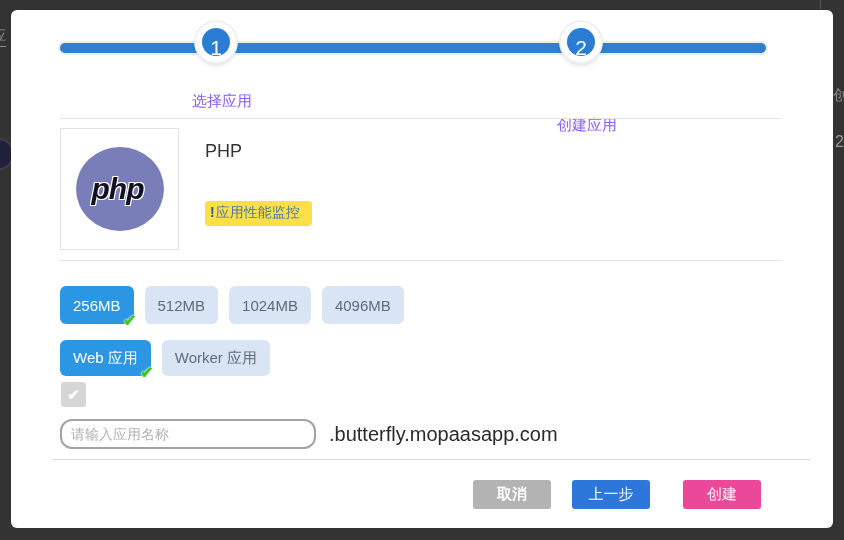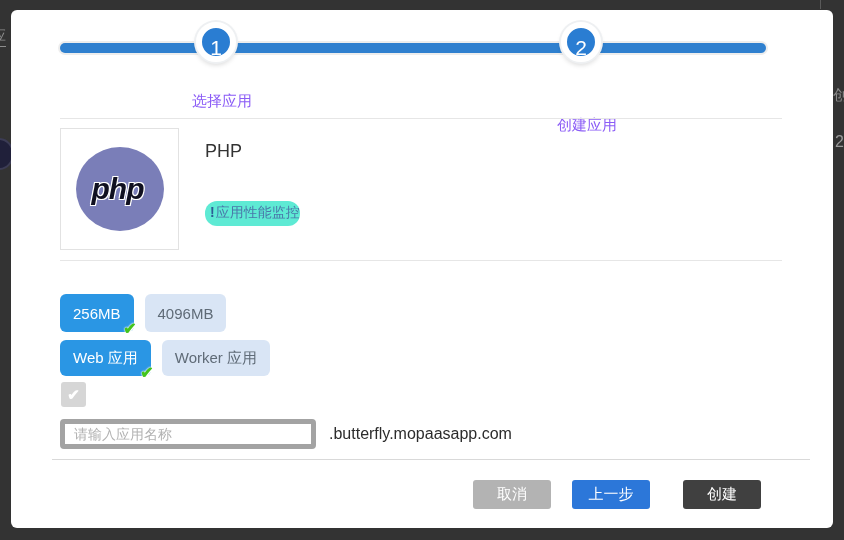--- a/index.html
+++ b/index.html
@@ -64,28 +64,28 @@
   }
   .php-ellipse span {
     font-style:italic; font-weight:bold; font-size:30px; color:#101020;
     text-shadow:-1px -1px 0 #fff, 1px -1px 0 #fff, -1px 1px 0 #fff, 1px 1px 0 #fff;
     letter-spacing:-1px; padding-right:4px;
   }
   .app-title { position:absolute; left:194px; top:131px; font-size:18px; color:#333; }
   .app-versions { position:absolute; left:194px; top:165px; font-size:14px; color:#4c4c4c; }
   .apm-badge {
     position:absolute; left:194px; top:191px;
-    background:#5eead4; border-radius:12px; padding:3px 0 4px 5px;
+    background:#fde047; border-radius:4px; padding:3px 12px 4px 5px;
     font-size:14px; color:#4a78aa;
   }
   .apm-badge .bang { font-weight:bold; color:#2d5c95; margin-right:1px; }
 
   
   .opt-row { position:absolute; left:49px; display:flex; gap:11px; }
-  .mem-row { top:276px;margin-top:8px; }
+  .mem-row { top:276px; }
   .type-row { top:330px; }
   .opt-btn {
     position:relative; height:38px; padding:0 13px; border:none; border-radius:6px;
     background:#d9e5f5; color:#5f6b77; font-size:15px;
     font-family:"Liberation Sans", sans-serif; cursor:pointer;
     display:flex; align-items:center; justify-content:center;
   }
   .type-row .opt-btn { height:36px; font-size:15px; }
   .opt-btn.selected { background:#2a96e4; color:#ffffff; }
   .opt-check {
@@ -99,36 +99,36 @@
   .cmd-check {
     width:25px; height:25px; border-radius:3px; background:#d6d6d6;
     color:#ffffff; font-size:15px; font-weight:bold;
     display:flex; align-items:center; justify-content:center;
   }
   .cmd-label { margin-left:11px; font-size:17px; color:#b5b5b5; }
 
   
   .name-row { position:absolute; left:49px; top:409px; display:flex; align-items:center; }
   .name-input {
-    width:256px; height:30px; border:5px solid #a3a3a3; border-radius:4px;
+    width:256px; height:30px; border:2px solid #a3a3a3; border-radius:12px;
     padding:0 9px; font-size:14px; color:#333;
     font-family:"Liberation Sans", sans-serif; outline:none;
   }
   .name-input::placeholder { color:#b2b2b2; }
-  .domain-suffix { margin-left:13px; font-size:16px; color:#2b2b2b; }
+  .domain-suffix { margin-left:13px; font-size:20px; color:#2b2b2b; }
 
   
   .footer-btn {
     position:absolute; top:470px; height:29px; border:none; border-radius:3px;
     color:#ffffff; font-size:15px; font-family:"Liberation Sans", sans-serif;
     cursor:pointer;
   }
-  .btn-cancel { left:462px; width:78px; background:#b3b3b3; }
+  .btn-cancel { left:462px; width:78px; background:#b3b3b3;font-weight:bold; }
   .btn-prev   { left:561px; width:78px; background:#2c77d9; }
-  .btn-create { left:672px; width:78px; background:#404040; }
+  .btn-create { left:672px; width:78px; background:#ec4899; }
 </style>
 </head>
 <body>
 
 <span class="bg-frag bg-frag-left">应</span>
 <div class="bg-circle"></div>
 <div class="bg-vline"></div>
 <span class="bg-frag bg-frag-r1">创</span>
 <span class="bg-frag bg-frag-r2">2</span>
 
@@ -151,20 +151,26 @@
   <div class="apm-badge"><span class="bang">!</span><span>应用性能监控</span></div>
 
   <div class="divider d2"></div>
 
   <div class="opt-row mem-row">
     <button class="opt-btn selected">
       <span>256MB</span>
       <span class="opt-check">✔</span>
     </button>
     <button class="opt-btn">
+      <span>512MB</span>
+    </button>
+    <button class="opt-btn">
+      <span>1024MB</span>
+    </button>
+    <button class="opt-btn">
       <span>4096MB</span>
     </button>
   </div>
 
   <div class="opt-row type-row">
     <button class="opt-btn selected">
       <span>Web 应用</span>
       <span class="opt-check">✔</span>
     </button>
     <button class="opt-btn">

